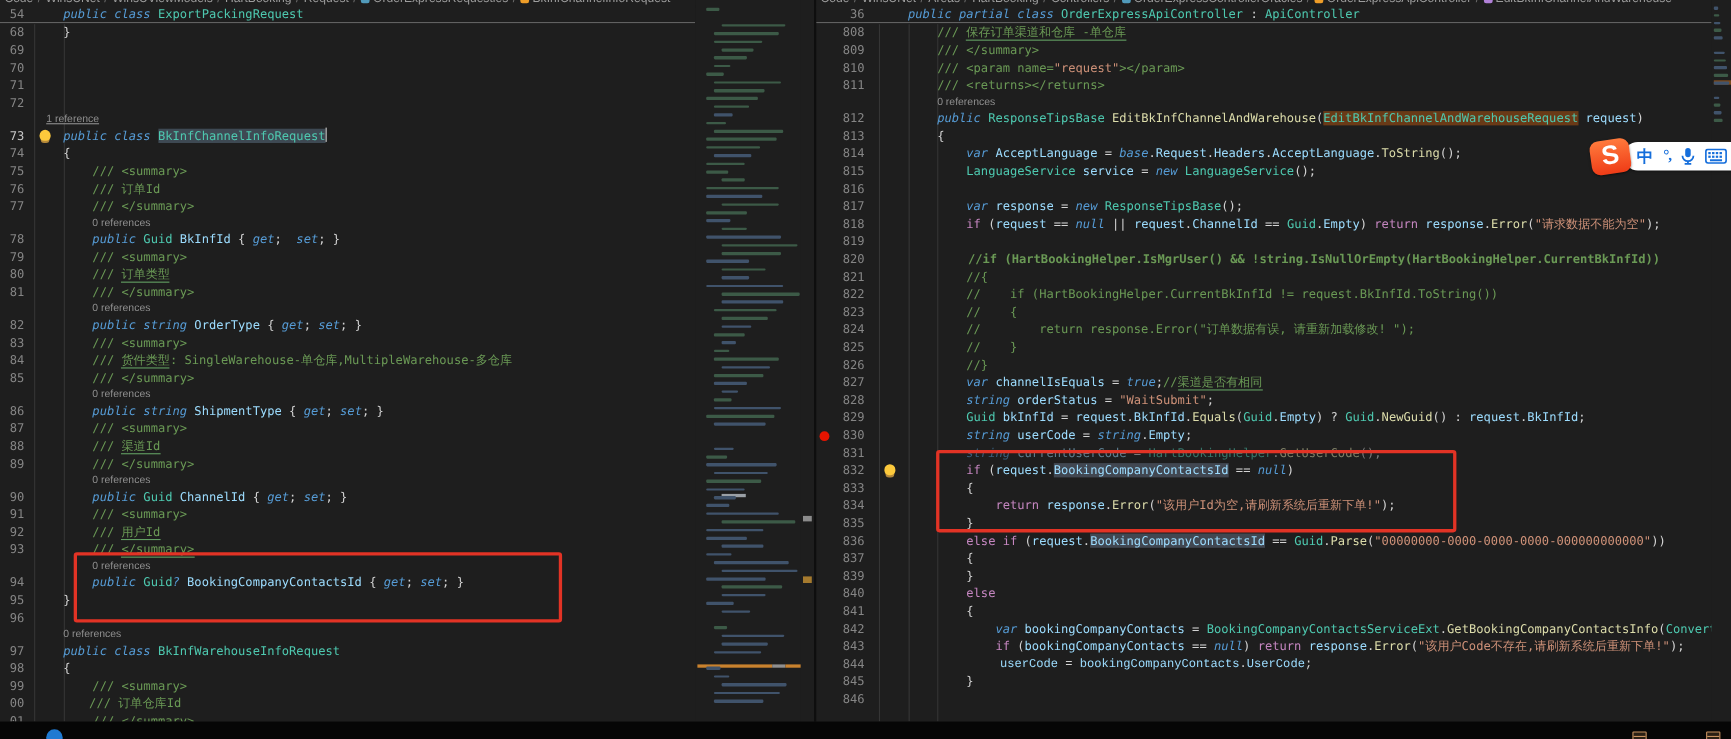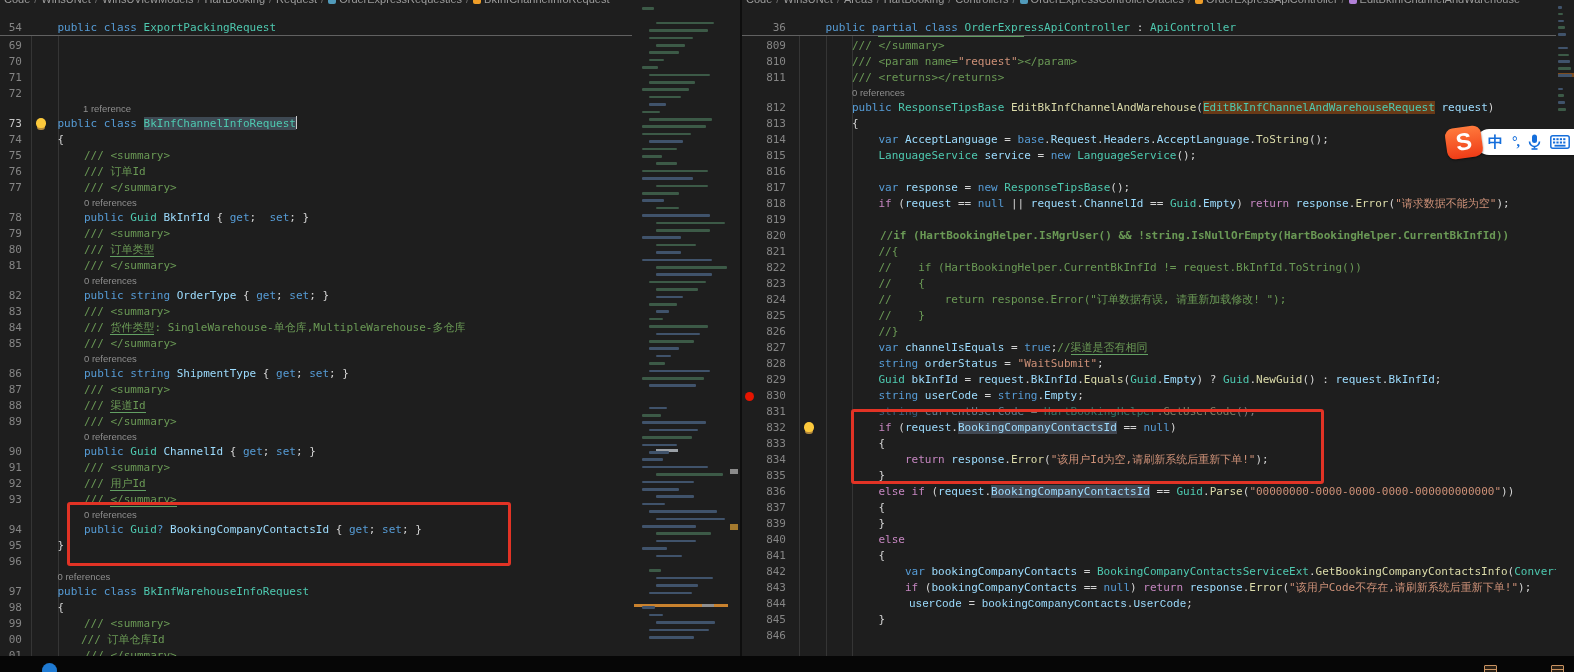--- a/index.html
+++ b/index.html
@@ -5,35 +5,35 @@
   html,body{margin:0;padding:0;background:#000;}
   #root{position:relative;width:1574px;height:672px;background:#1e1e1e;overflow:hidden;
         font-family:"DejaVu Sans Mono","Liberation Mono",monospace;}
   .pane{position:absolute;top:0;height:656px;overflow:hidden;background:#1e1e1e;}
   #pane-left{left:0;width:632px;}
   #pane-right{left:742px;width:814px;}
   .breadcrumb{position:absolute;top:0;left:0;right:0;height:7px;overflow:hidden;background:#1e1e1e;z-index:5;}
   .bc-inner{margin-top:-7px;font-family:"Liberation Sans",sans-serif;font-size:11px;color:#9d9d9d;white-space:nowrap;padding-left:4px;}
   .bc-sep{color:#6f6f6f;padding:0 4px;}
   .bcic{display:inline-block;width:8px;height:8px;border-radius:2px;margin-right:3px;vertical-align:-1px;}
-  .sticky{position:absolute;top:20px;left:0;right:0;height:15px;background:#1e1e1e;border-bottom:1px solid #616161;z-index:5;}
+  .sticky{position:absolute;top:5px;left:0;right:0;height:15px;background:#1e1e1e;border-bottom:1px solid #616161;z-index:5;}
   .sticky .ln{line-height:15px !important;}
   .sticky .code{line-height:15px !important;}
   .rows{position:absolute;top:22px;left:0;right:0;z-index:2;}
   .row{position:relative;height:16px;}
   .ln{position:absolute;top:0;left:0;text-align:right;color:#858585;font-size:11px;line-height:16px;}
   #pane-left .ln{width:22px;}
   #pane-right .ln{width:44px;}
   .ln.cur{color:#c6c6c6;}
   .code{position:absolute;top:0;white-space:pre;font-size:11px;line-height:16px;color:#d4d4d4;}
   #pane-left .code{left:31px;}
   #pane-right .code{left:57px;}
   .lensrow{position:relative;height:14px;font-family:"Liberation Sans",sans-serif;font-size:9.5px;line-height:13px;color:#8f8f8f;}
   .tk{display:inline;}
-  .tk.kw{color:#569cd6;} .tk.ctl{color:#c586c0;} .tk.typ{color:#4ec9b0;} .tk.mth{color:#dcdcaa;}
+  .tk.kw{color:#569cd6;font-style:italic;} .tk.ctl{color:#c586c0;} .tk.typ{color:#4ec9b0;} .tk.mth{color:#dcdcaa;}
   .tk.var{color:#9cdcfe;} .tk.pt{color:#d4d4d4;} .tk.str{color:#ce9178;} .tk.cm{color:#6a9955;}
   .tk.doc{color:#6a9955;} .tk.ds{color:#ce9178;}
   .tk.u{border-bottom:1px solid #63a063;}
   .tk.sel{background:#3e4953;}
   .tk.hlb{background:#693a17;}
   .tk.hlg{background:#414751;}
   .code.dim{opacity:.5;}
   .cursor{display:inline-block;width:1.5px;height:13px;background:#cccccc;vertical-align:-2px;}
   .bp{position:absolute;top:3.5px;width:9px;height:9px;border-radius:50%;background:#e51400;}
   #pane-right .bp{left:3px;}
@@ -104,21 +104,21 @@
           <div class="code" style="padding-left: 0px;"></div>
         </div>
         <div class="row">
           <div class="ln">71</div>
           <div class="code" style="padding-left: 0px;"></div>
         </div>
         <div class="row">
           <div class="ln">72</div>
           <div class="code" style="padding-left: 0px;"></div>
         </div>
-        <div class="lensrow" style="padding-left: 83px;">1 reference</div>
+        <div class="lensrow" style="padding-left: 42px; text-decoration: underline;">1 reference</div>
         <div class="row">
           <div class="ln cur">73</div>
           <div class="bulb"></div>
           <div class="code" style="padding-left: 26.48px;"><span class="tk kw">public </span><span class="tk kw">class </span><span class="tk typ sel">BkInfChannelInfoRequest</span><span class="cursor"></span></div>
         </div>
         <div class="row">
           <div class="ln">74</div>
           <div class="code" style="padding-left: 26.48px;"><span class="tk pt">{</span></div>
         </div>
         <div class="row">

